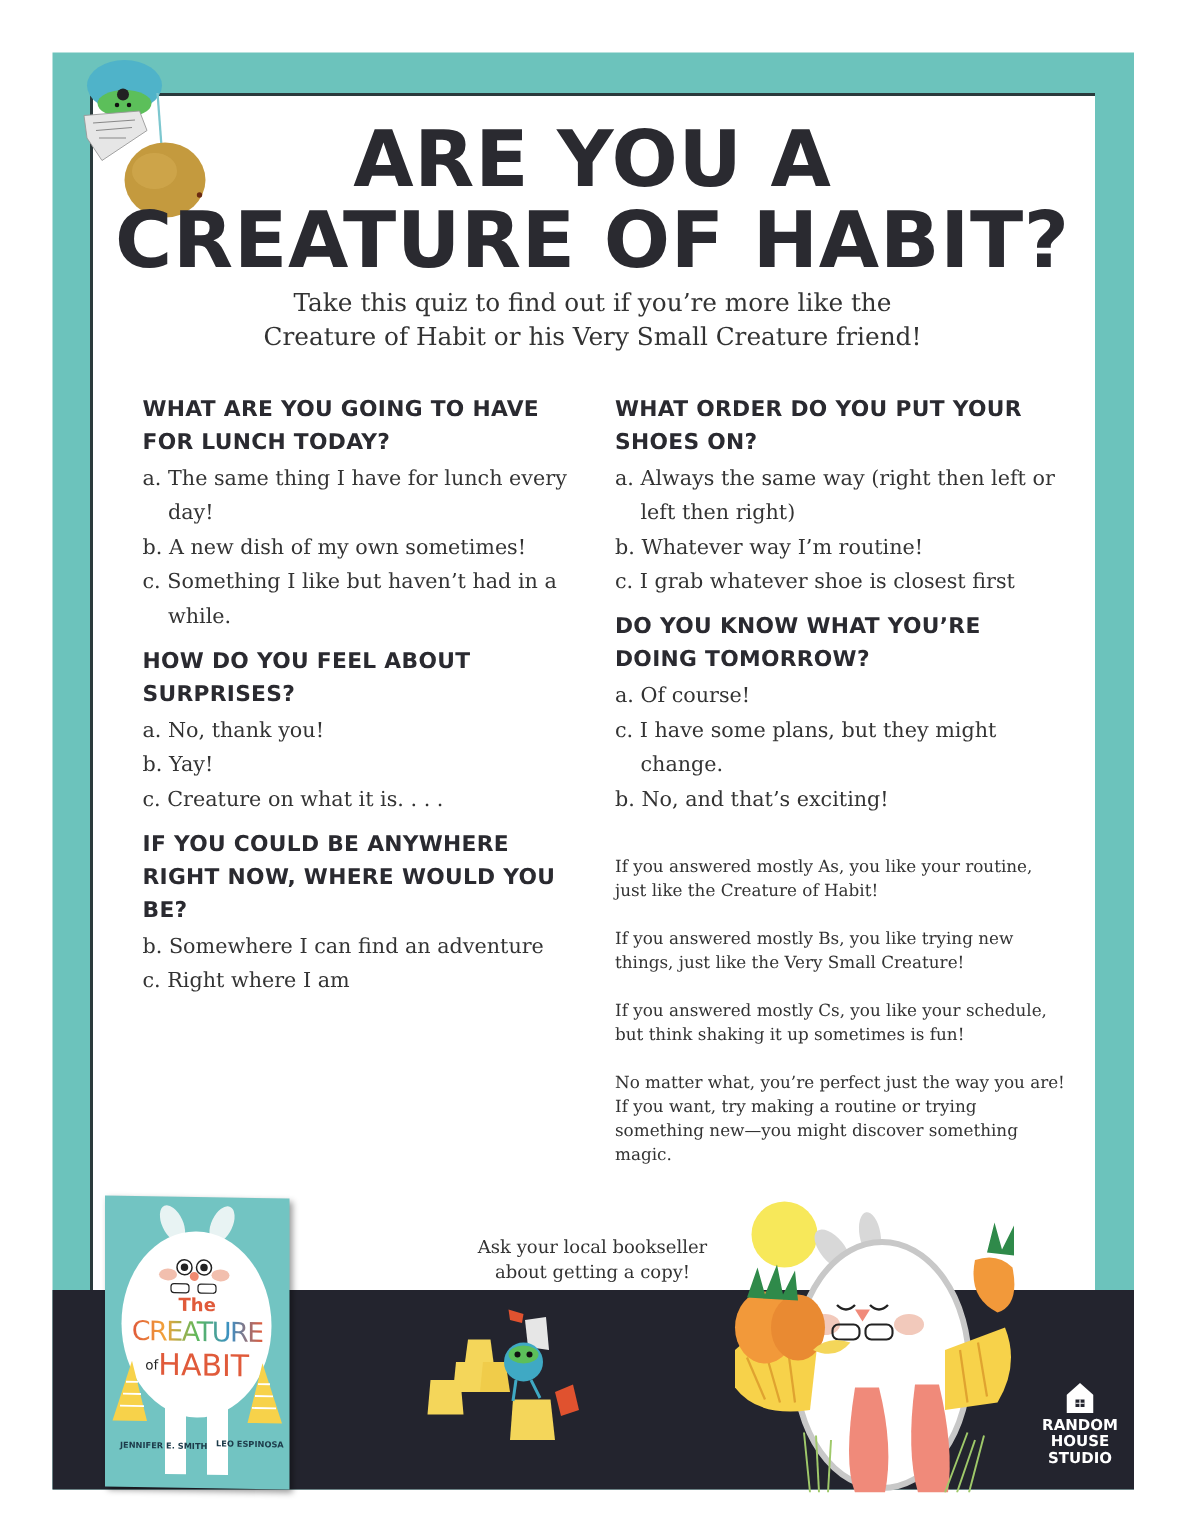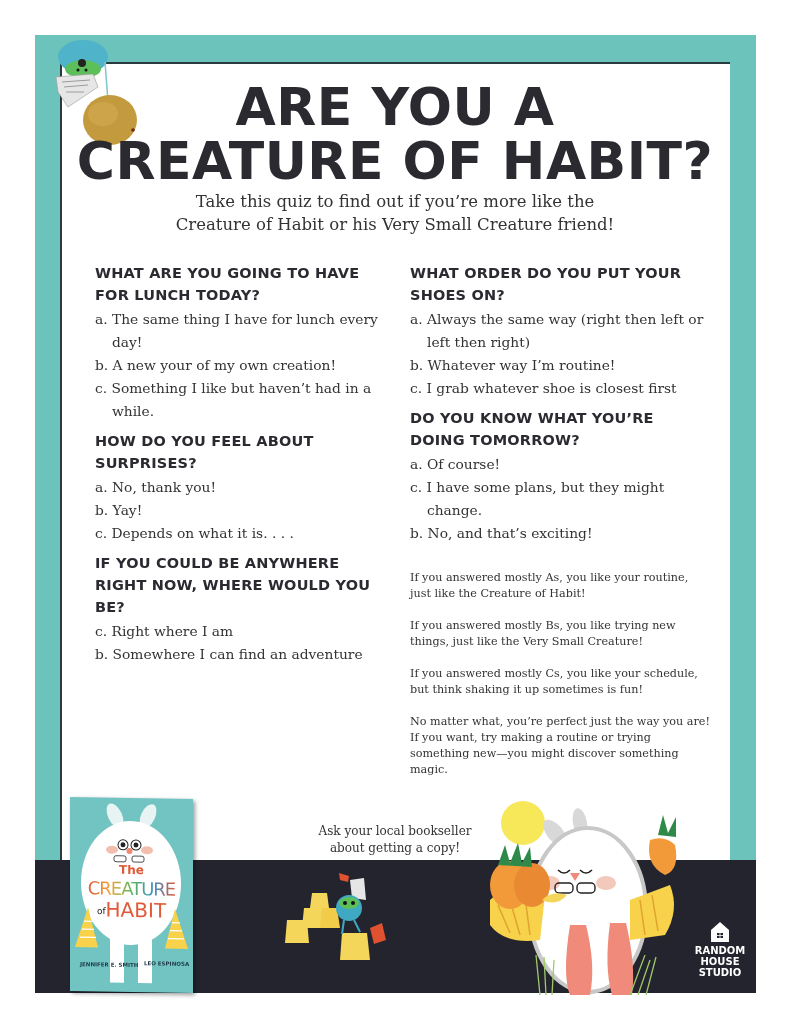--- a/index.html
+++ b/index.html
@@ -76,33 +76,33 @@
 </h1>
 <p class="subtitle">
   <span>Take this quiz to find out if you’re more like the</span><br>
   <span>Creature of Habit or his Very Small Creature friend!</span>
 </p>
 
 <div class="col left">
   <div class="q">
     <p class="q-head">WHAT ARE YOU GOING TO HAVE FOR LUNCH TODAY?</p>
     <p class="opt">a. The same thing I have for lunch every day!</p>
-    <p class="opt">b. A new your of my own creation!</p>
+    <p class="opt">b. A new dish of my own sometimes!</p>
     <p class="opt">c. Something I like but haven’t had in a while.</p>
   </div>
   <div class="q">
     <p class="q-head">HOW DO YOU FEEL ABOUT SURPRISES?</p>
     <p class="opt">a. No, thank you!</p>
     <p class="opt">b. Yay!</p>
-    <p class="opt">c. Depends on what it is. . . .</p>
+    <p class="opt">c. Creature on what it is. . . .</p>
   </div>
   <div class="q">
     <p class="q-head">IF YOU COULD BE ANYWHERE RIGHT NOW, WHERE WOULD YOU BE?</p>
+    <p class="opt">b. Somewhere I can find an adventure</p>
     <p class="opt">c. Right where I am</p>
-    <p class="opt">b. Somewhere I can find an adventure</p>
   </div>
 </div>
 
 <div class="col right">
   <div class="q">
     <p class="q-head">WHAT ORDER DO YOU PUT YOUR SHOES ON?</p>
     <p class="opt">a. Always the same way (right then left or left then right)</p>
     <p class="opt">b. Whatever way I’m routine!</p>
     <p class="opt">c. I grab whatever shoe is closest first</p>
   </div>

